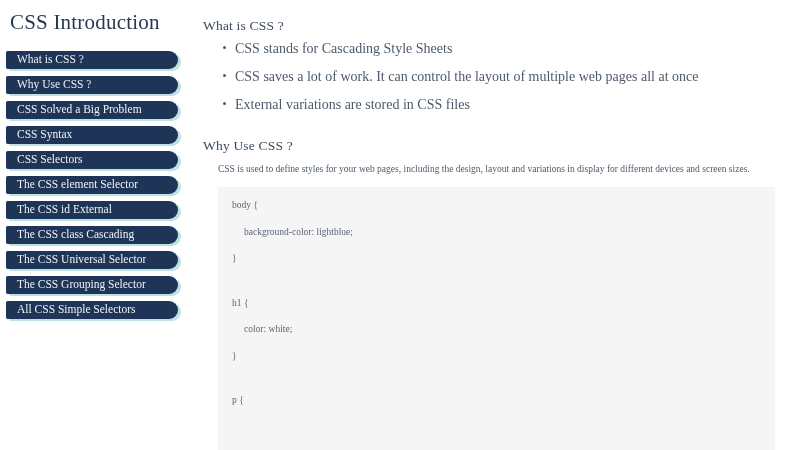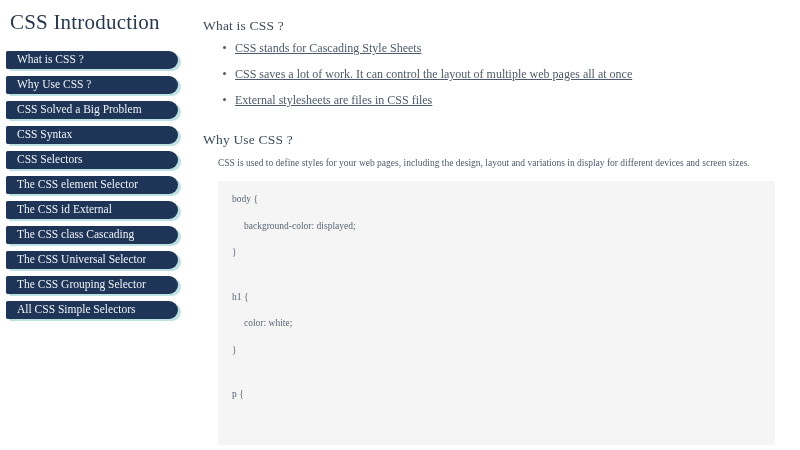--- a/index.html
+++ b/index.html
@@ -89,27 +89,26 @@
     margin-top: 26px;
     margin-bottom: 10px;
   }
   .bullet-list {
     list-style: none;
     margin: 0;
     padding: 0 0 0 18px;
   }
   .bullet-item {
     position: relative;
-    font-size: 12px;
+    font-size: 14px;
     color: #4c5a6b;
     line-height: 1;
     margin-bottom: 14px;
     padding-left: 14px;
     white-space: nowrap;
-    text-decoration: underline;
   }
   .bullet-item::before {
     content: "";
     position: absolute;
     left: 2px;
     top: 3.5px;
     width: 3px;
     height: 3px;
     border-radius: 50%;
     background: #4c5a6b;
@@ -193,30 +192,30 @@
     </ul>
   </aside>
 
   <main class="content">
 
     <h2 class="section-heading">What is CSS ?</h2>
 
     <ul class="bullet-list">
       <li class="bullet-item">CSS stands for Cascading Style Sheets</li>
       <li class="bullet-item">CSS saves a lot of work. It can control the layout of multiple web pages all at once</li>
-      <li class="bullet-item">External stylesheets are files in CSS files</li>
+      <li class="bullet-item">External variations are stored in CSS files</li>
     </ul>
 
     <h2 class="section-heading heading-why">Why Use CSS ?</h2>
 
     <p class="lead-paragraph">CSS is used to define styles for your web pages, including the design, layout and variations in display for different devices and screen sizes.</p>
 
     <div class="code-block">
       <div class="code-line">body {</div>
-      <div class="code-line indent">background-color: displayed;</div>
+      <div class="code-line indent">background-color: lightblue;</div>
       <div class="code-line">}</div>
       <div class="code-line blank"></div>
       <div class="code-line">h1 {</div>
       <div class="code-line indent">color: white;</div>
       <div class="code-line">}</div>
       <div class="code-line blank"></div>
       <div class="code-line">p {</div>
 
     </div>
 

